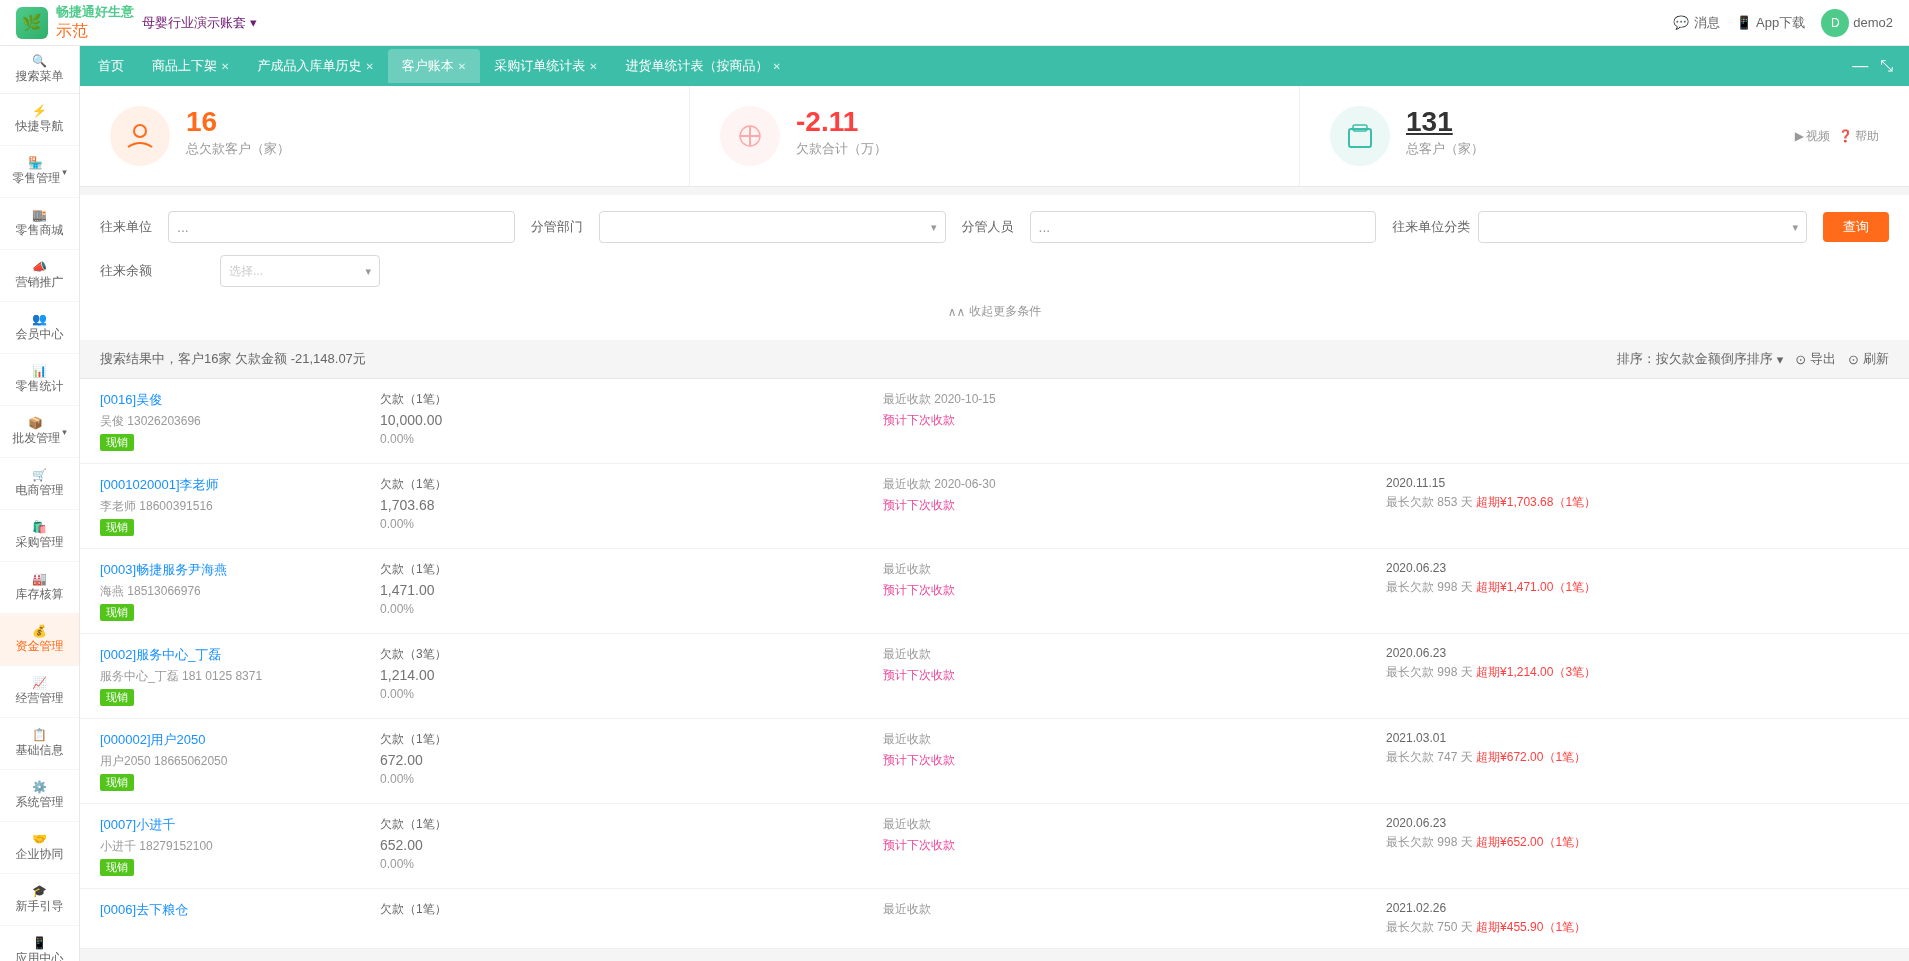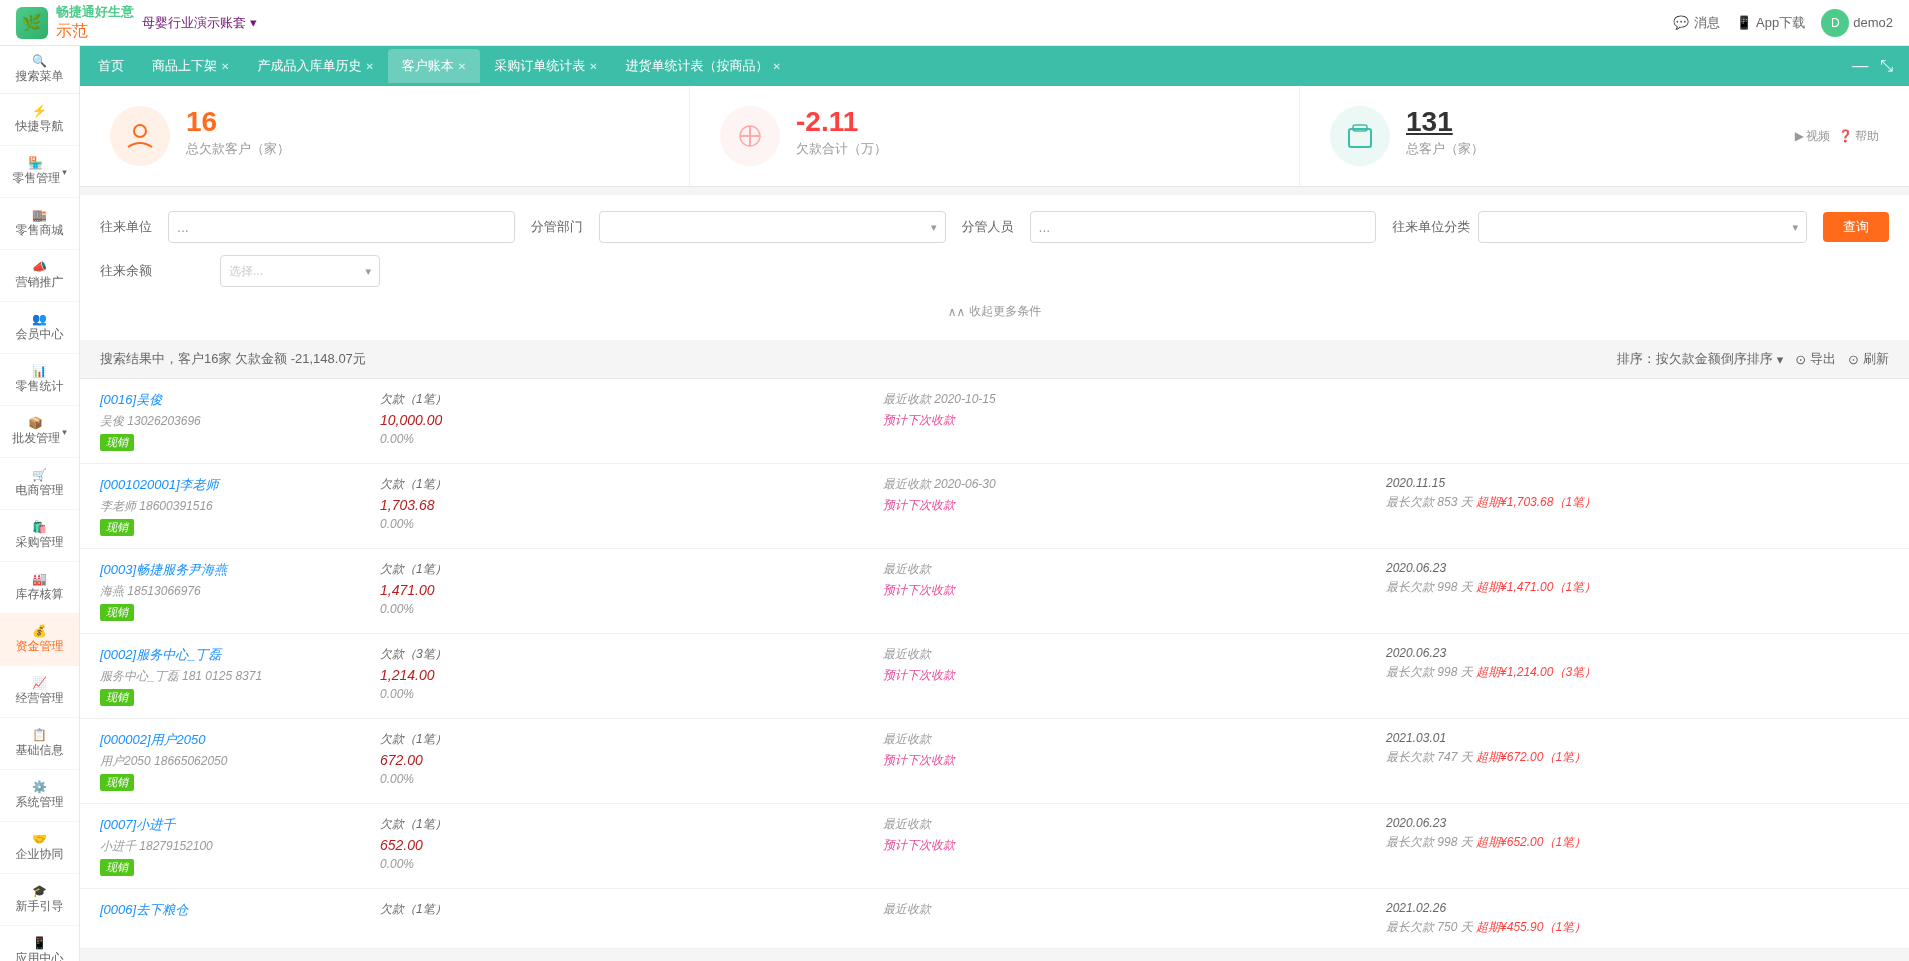--- a/index.html
+++ b/index.html
@@ -309,37 +309,36 @@
       font-size: 13px;
       font-weight: 600;
       color: #666;
     }
     .table-row {
       display: grid;
       grid-template-columns: 280px 1fr 1fr 1fr;
       border-bottom: 1px solid #f0f0f0;
       padding: 12px 20px;
       font-size: 13px;
-      font-style: italic;
     }
     .customer-info { display: flex; flex-direction: column; gap: 4px; }
     .customer-name { color: #1890ff; cursor: pointer; font-size: 13px; }
     .customer-contact { color: #999; font-size: 12px; }
     .tag-green {
       display: inline-block;
       background: #52c41a;
       color: #fff;
       font-size: 11px;
       padding: 1px 6px;
       border-radius: 2px;
       width: fit-content;
     }
     .debt-info { display: flex; flex-direction: column; gap: 4px; }
     .debt-label { color: #666; font-size: 12px; }
-    .debt-amount { color: #b91c1c; font-size: 14px; font-weight: 500; }
+    .debt-amount { color: #737373; font-size: 14px; font-weight: 500; }
     .debt-percent { color: #999; font-size: 12px; }
     .payback-info { display: flex; flex-direction: column; gap: 4px; }
     .payback-label { color: #999; font-size: 12px; }
     .payback-date { color: #ec4899; font-size: 12px; }
     .overdue-info { display: flex; flex-direction: column; gap: 4px; }
     .overdue-date { color: #666; font-size: 12px; }
     .overdue-days { color: #999; font-size: 12px; }
     .overdue-link { color: #ff4040; font-size: 12px; cursor: pointer; }
     
     

